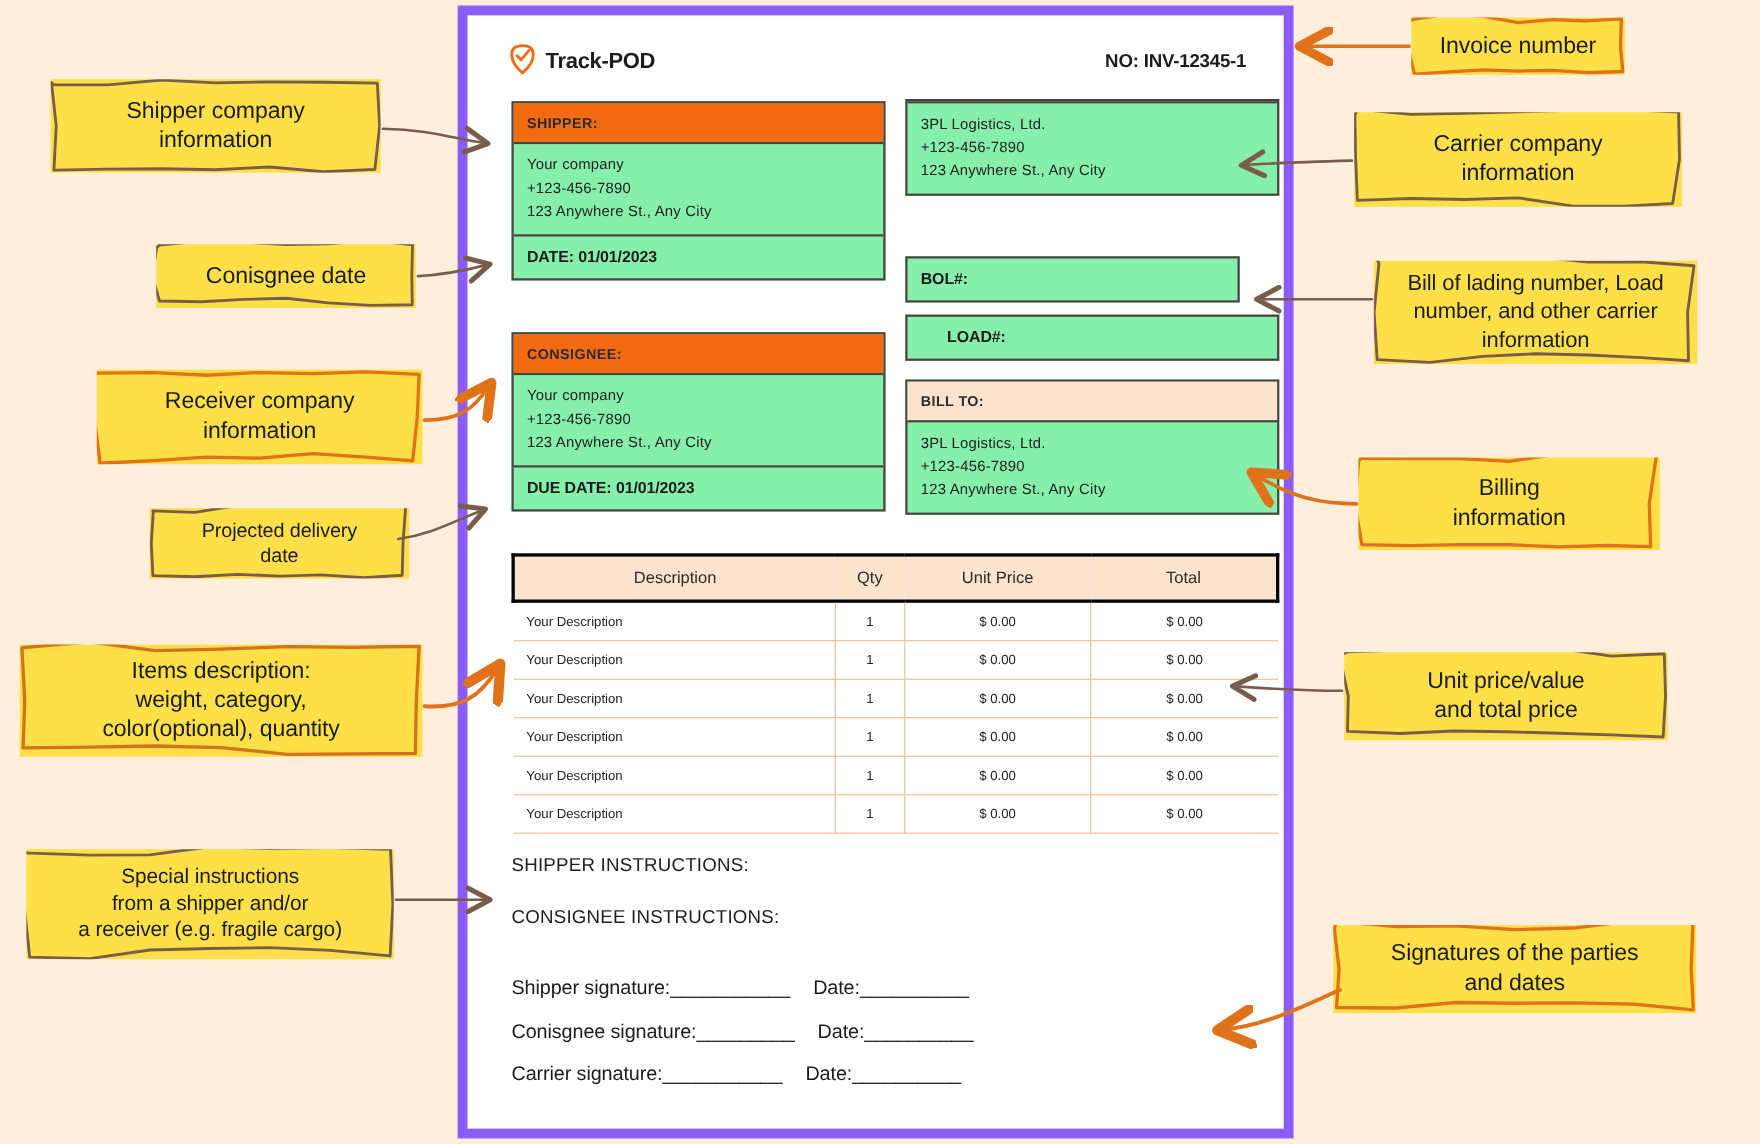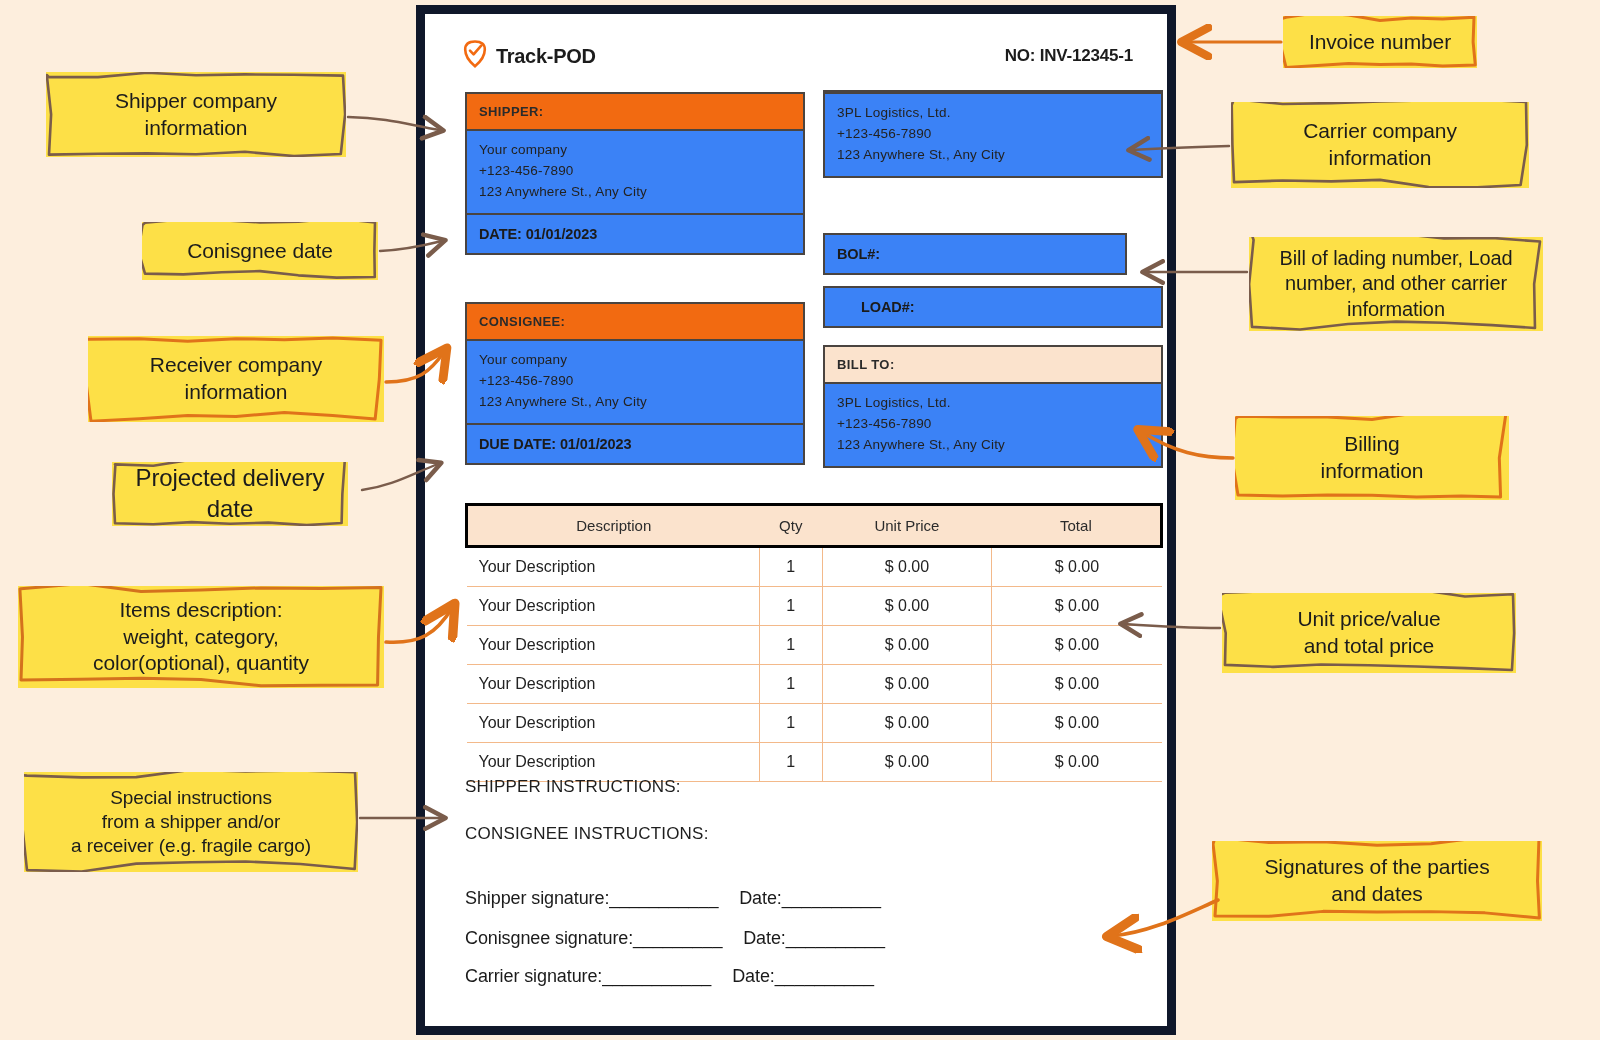--- a/index.html
+++ b/index.html
@@ -10,39 +10,39 @@
     overflow: hidden;
   }
   #stage { position: relative; width: 1600px; height: 1040px; }
 
   
   #doc {
     position: absolute;
     left: 416px; top: 5px;
     width: 760px; height: 1030px;
     background: #ffffff;
-    border: 9px solid #0f172a;
+    border: 9px solid #8b5cf6;
   }
   #doc-inner { position: relative; width: 100%; height: 100%; padding: 0; }
 
   .doc-header {
     position: absolute; left: 38px; top: 22px; right: 22px; height: 40px;
     display: flex; align-items: center; justify-content: space-between;
   }
   .brand { display: flex; align-items: center; gap: 9px; }
   .brand-name {
     font-size: 20px; font-weight: 700; color: #1c1c1c; letter-spacing: -0.3px;
   }
   .invoice-no {
     font-size: 17px; font-weight: 700; color: #1c1c1c; letter-spacing: -0.2px;
     margin-right: 12px;
   }
 
   
-  .block { position: absolute; border: 2px solid #4a4440; background: #3b82f6; }
+  .block { position: absolute; border: 2px solid #4a4440; background: #86efac; }
   .block-hd {
     font-size: 13px; font-weight: 700; letter-spacing: 0.4px;
     color: #2b2b2b; padding: 10px 12px;
   }
   .hd-orange { background: #f26a11; }
   .hd-cream  { background: #fbe3cd; }
   .sep { border-top: 2px solid #4a4440; }
   .block-body {
     padding: 9px 12px 10px 12px;
     font-size: 13.5px; line-height: 1.55; color: #222; letter-spacing: 0.2px;
@@ -67,21 +67,21 @@
     border-collapse: collapse;
   }
   #items thead th {
     background: #fbe3cd; border-top: 3px solid #000; border-bottom: 3px solid #000;
     font-size: 15px; font-weight: 400; color: #2b2b2b; padding: 11px 6px;
     text-align: center;
   }
   #items thead th:first-child { border-left: 3px solid #000; }
   #items thead th:last-child  { border-right: 3px solid #000; }
   #items tbody td {
-    border: 1px solid #f3b98a; font-size: 16px; color: #232323;
+    border: 1px solid #f3b98a; font-size: 12px; color: #232323;
     padding: 10px 8px; background: #fff;
   }
   #items tbody td.desc { text-align: left; padding-left: 12px; width: 290px; }
   #items tbody td.qty  { text-align: center; width: 62px; }
   #items tbody td.up   { text-align: center; width: 168px; }
   #items tbody td.tot  { text-align: center; width: 168px; }
   #items tbody tr td:first-child { border-left: none; }
   #items tbody tr td:last-child  { border-right: none; }
 
   
@@ -275,21 +275,21 @@
 
   <div class="callout" id="co-receiver-company" style="left:88px; top:336px; width:296px; height:86px;">
     <span class="co-border">
         <svg viewBox="0 0 296 86" preserveAspectRatio="none">
           <path d="M3,3.291112942904874 L51.333333333333336,2.709082027993645 L99.66666666666667,5.1343940854785615 L148,2.6709780700621195 L196.33333333333334,3.720931255382311 L244.66666666666666,2.11321802825114 L293,4.301886569854105 L291.3279006507246,43 L287.1455548327667,83 L244.66666666666666,79.60594784782006 L196.33333333333331,76.39521871323086 L148,80.47585901450293 L99.66666666666666,79.5801259656655 L51.33333333333334,82.70908202799365 L3,85.13439408547856 L-2.403308723180089,43 L-3.82118037580949,3 Z" fill="none" stroke="#e0731a" stroke-width="3" stroke-linejoin="round" stroke-linecap="round"></path>
         </svg>
       </span>
     <span class="wrap">Receiver company<br>information</span>
   </div>
 
-  <div class="callout" id="co-projected-delivery" style="left:112px; top:462px; width:236px; height:64px; font-size:24px;">
+  <div class="callout" id="co-projected-delivery" style="left:136px; top:462px; width:236px; height:64px; font-size:18px;">
     <span class="co-border">
         <svg viewBox="0 0 236 64" preserveAspectRatio="none">
           <path d="M3,2.3686685716966167 L41.333333333333336,3.8043821507362736 L79.66666666666667,-2.403308723180089 L118,-3.82118037580949 L156.33333333333334,-2.847651507028786 L194.66666666666666,-2.023380214079225 L233,-4.49841221691895 L230.35756176534778,32 L229.60594784782006,61 L194.66666666666666,63.13439408547856 L156.33333333333331,60.67097807006212 L118,61.72093125538231 L79.66666666666666,60.11321802825114 L41.33333333333334,62.301886569854105 L3,61.28015293282806 L1.502989291519043,32 L3.3796035822233534,3 Z" fill="none" stroke="#7a5c4b" stroke-width="2.6" stroke-linejoin="round" stroke-linecap="round"></path>
         </svg>
       </span>
     <span class="wrap">Projected delivery<br>date</span>
   </div>
 
   <div class="callout" id="co-items-description" style="left:18px; top:586px; width:366px; height:102px;">
     <span class="co-border">

